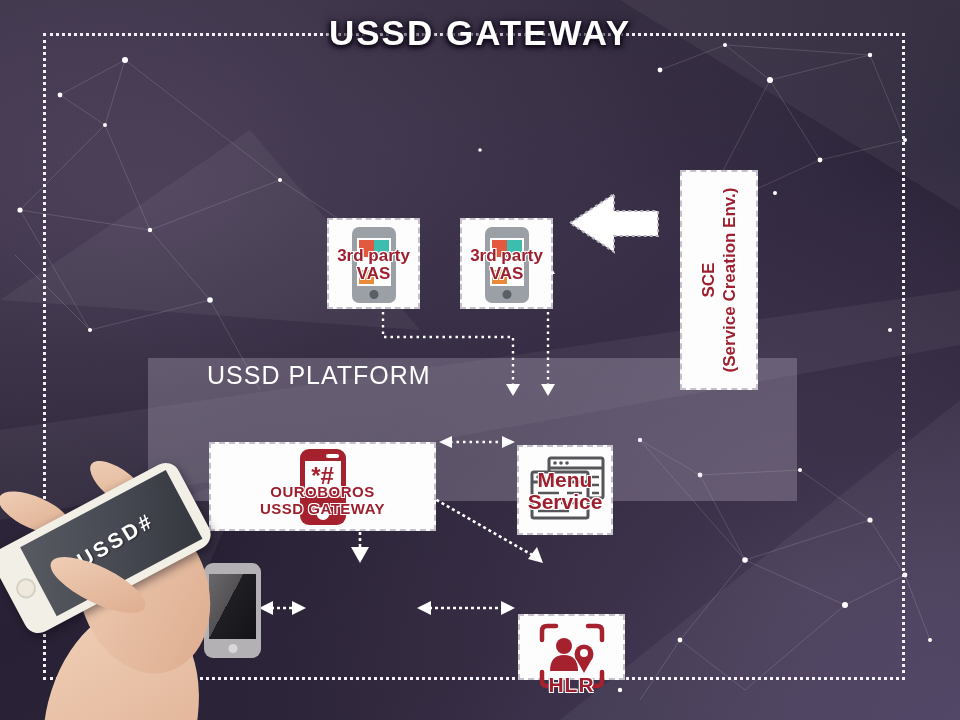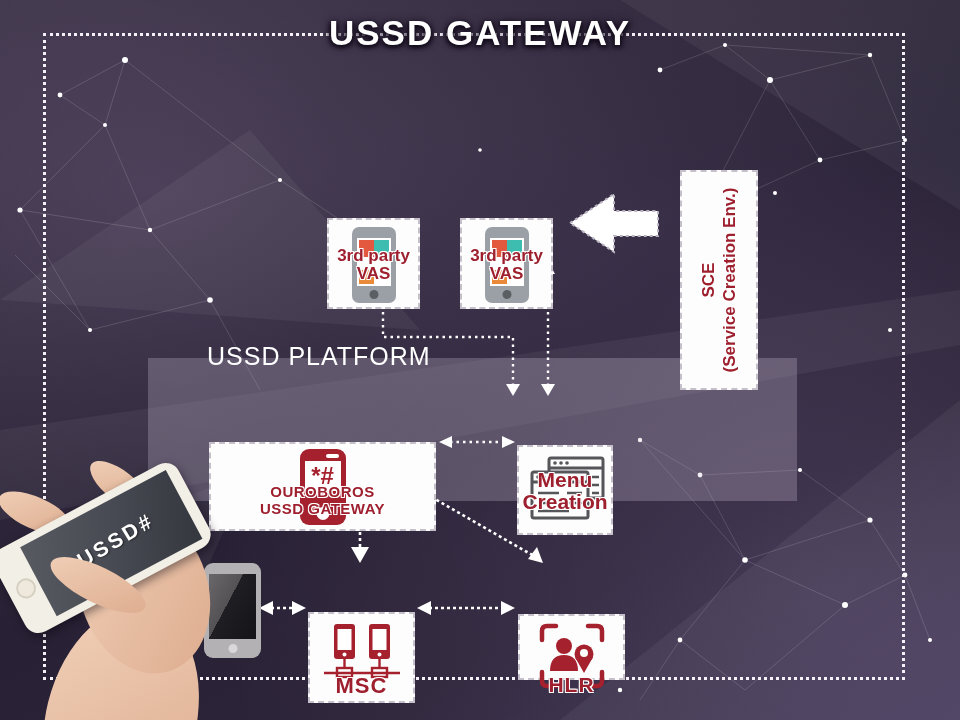--- a/index.html
+++ b/index.html
@@ -16,21 +16,21 @@
   svg.layer{position:absolute;left:0;top:0;}
   
   #frame{position:absolute;left:43px;top:33px;width:862px;height:647px;
     border:3px dotted #f4f1f8;z-index:2;}
   #title{position:absolute;left:50%;top:13px;transform:translateX(-50%);
     color:#fff;font-size:35px;font-weight:600;letter-spacing:2px;z-index:6;white-space:nowrap;
     text-shadow:0 0 10px rgba(24,16,34,0.95),2px 2px 4px rgba(10,5,18,0.8),-2px 2px 4px rgba(10,5,18,0.8);}
   
   #platform{position:absolute;left:148px;top:358px;width:649px;height:143px;
     background:rgba(206,194,216,0.28);z-index:1;}
-  #platform-label{position:absolute;left:207px;top:342px;color:#fff;font-size:25px;
+  #platform-label{position:absolute;left:207px;top:361px;color:#fff;font-size:25px;
     font-weight:500;letter-spacing:1px;z-index:3;}
   
   .box{position:absolute;background:#fdfdfd;border:2px dashed #c6c0cb;z-index:4;margin-top:48px;}
   .redtext{color:#9e1f2e;font-weight:bold;text-align:center;line-height:1.08;
     text-shadow:-1px -1px 0 #fff,1px -1px 0 #fff,-1px 1px 0 #fff,1px 1px 0 #fff;}
   
   #vas1{left:327px;top:170px;width:93px;height:91px;}
   #vas2{left:460px;top:170px;width:93px;height:91px;}
   .vas-phone{position:absolute;left:50%;top:7px;transform:translateX(-50%);
     width:44px;height:76px;background:#9aa0a6;border-radius:7px;}
@@ -274,45 +274,23 @@
           <line x1="63" y1="30" x2="70" y2="30"></line>
           <line x1="63" y1="38" x2="70" y2="38"></line>
         <line x1="9" y1="38" x2="30" y2="38"></line>
           <line x1="38" y1="38" x2="53" y2="38"></line>
         <line x1="9" y1="48" x2="24" y2="48"></line>
           <line x1="32" y1="48" x2="53" y2="48"></line>
         <line x1="9" y1="56" x2="40" y2="56"></line>
       </g>
     </svg>
     <div class="redtext mb-l1">Menu</div>
-    <div class="redtext mb-l2">Creation</div>
-  </div>
-
-  <div class="box" id="msc">
-    <svg class="icon" width="84" height="58">
-      <g fill="#a6212e">
-        <rect x="14" y="2" width="21" height="35" rx="3"></rect>
-        <rect x="49" y="2" width="21" height="35" rx="3"></rect>
-      </g>
-      <g fill="#fff">
-        <rect x="17.5" y="7" width="14" height="21"></rect>
-        <rect x="52.5" y="7" width="14" height="21"></rect>
-        <circle cx="24.5" cy="32.5" r="2"></circle>
-        <circle cx="59.5" cy="32.5" r="2"></circle>
-      </g>
-      <g stroke="#a6212e" stroke-width="2.4" fill="none">
-        <line x1="24.5" y1="37" x2="24.5" y2="47"></line>
-        <line x1="59.5" y1="37" x2="59.5" y2="47"></line>
-        <line x1="4" y1="51" x2="80" y2="51"></line>
-        <rect x="17" y="46" width="15" height="9"></rect>
-        <rect x="52" y="46" width="15" height="9"></rect>
-      </g>
-    </svg>
-    <div class="redtext msc-label">MSC</div>
-  </div>
+    <div class="redtext mb-l2">Service</div>
+  </div>
+
 
   <div class="box" id="hlr">
     <svg class="icon" width="66" height="66">
       <g stroke="#a6212e" stroke-width="4.5" fill="none" stroke-linecap="round">
         <path d="M3,17 V8 Q3,3 8,3 H17"></path>
         <path d="M49,3 H58 Q63,3 63,8 V17"></path>
         <path d="M63,49 V58 Q63,63 58,63 H49"></path>
         <path d="M17,63 H8 Q3,63 3,58 V49"></path>
       </g>
       <g fill="#a6212e">

